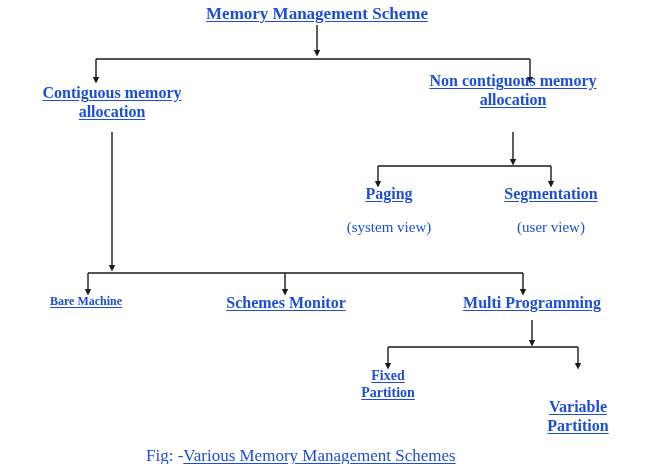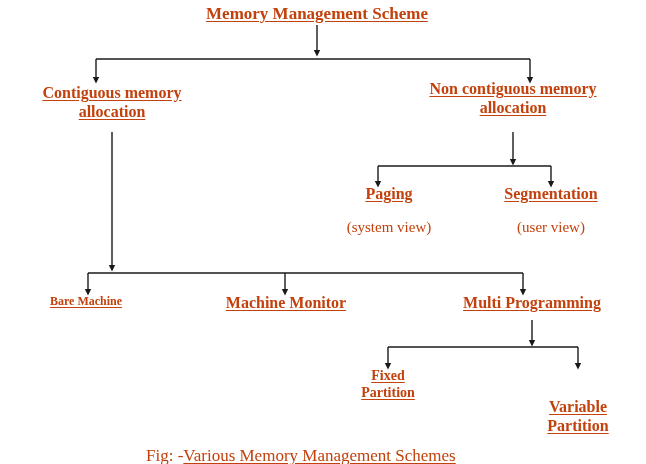--- a/index.html
+++ b/index.html
@@ -6,21 +6,21 @@
     margin: 0;
     padding: 0;
     background: #ffffff;
   }
   #canvas {
     position: relative;
     width: 646px;
     height: 464px;
     background: #ffffff;
     font-family: "Liberation Serif", "DejaVu Serif", serif;
-    color: #c2410c;
+    color: #1d4ed8;
     overflow: hidden;
   }
   svg.edges {
     position: absolute;
     left: 0;
     top: 0;
     width: 646px;
     height: 464px;
     pointer-events: none;
   }
@@ -94,21 +94,21 @@
 
   <div class="node bold" style="left:175px; top:4px; width:284px; font-size:17px;">
     <span class="ln">Memory Management Scheme</span>
   </div>
 
   <div class="node bold" style="left:2px; top:84px; width:220px; font-size:16px;">
     <span class="ln">Contiguous memory</span>
     <span class="ln">allocation</span>
   </div>
 
-  <div class="node bold" style="left:393px; top:80px; width:240px; font-size:16px;">
+  <div class="node bold" style="left:393px; top:72px; width:240px; font-size:16px;">
     <span class="ln">Non contiguous memory</span>
     <span class="ln">allocation</span>
   </div>
 
   <div class="node bold" style="left:329px; top:185px; width:120px; font-size:16px;">
     <span class="ln">Paging</span>
   </div>
   <div class="node plain" style="left:324px; top:219px; width:130px; font-size:15px;">
     <span class="ln">(system view)</span>
   </div>
@@ -118,21 +118,21 @@
   </div>
   <div class="node plain" style="left:491px; top:219px; width:120px; font-size:15px;">
     <span class="ln">(user view)</span>
   </div>
 
   <div class="node bold" style="left:20px; top:294px; width:132px; font-size:12px;">
     <span class="ln">Bare Machine</span>
   </div>
 
   <div class="node bold" style="left:208px; top:294px; width:156px; font-size:16px;">
-    <span class="ln">Machine Monitor</span>
+    <span class="ln">Schemes Monitor</span>
   </div>
 
   <div class="node bold" style="left:440px; top:294px; width:184px; font-size:16px;">
     <span class="ln">Multi Programming</span>
   </div>
 
   <div class="node bold" style="left:328px; top:368px; width:120px; font-size:14px;">
     <span class="ln">Fixed</span>
     <span class="ln">Partition</span>
   </div>

